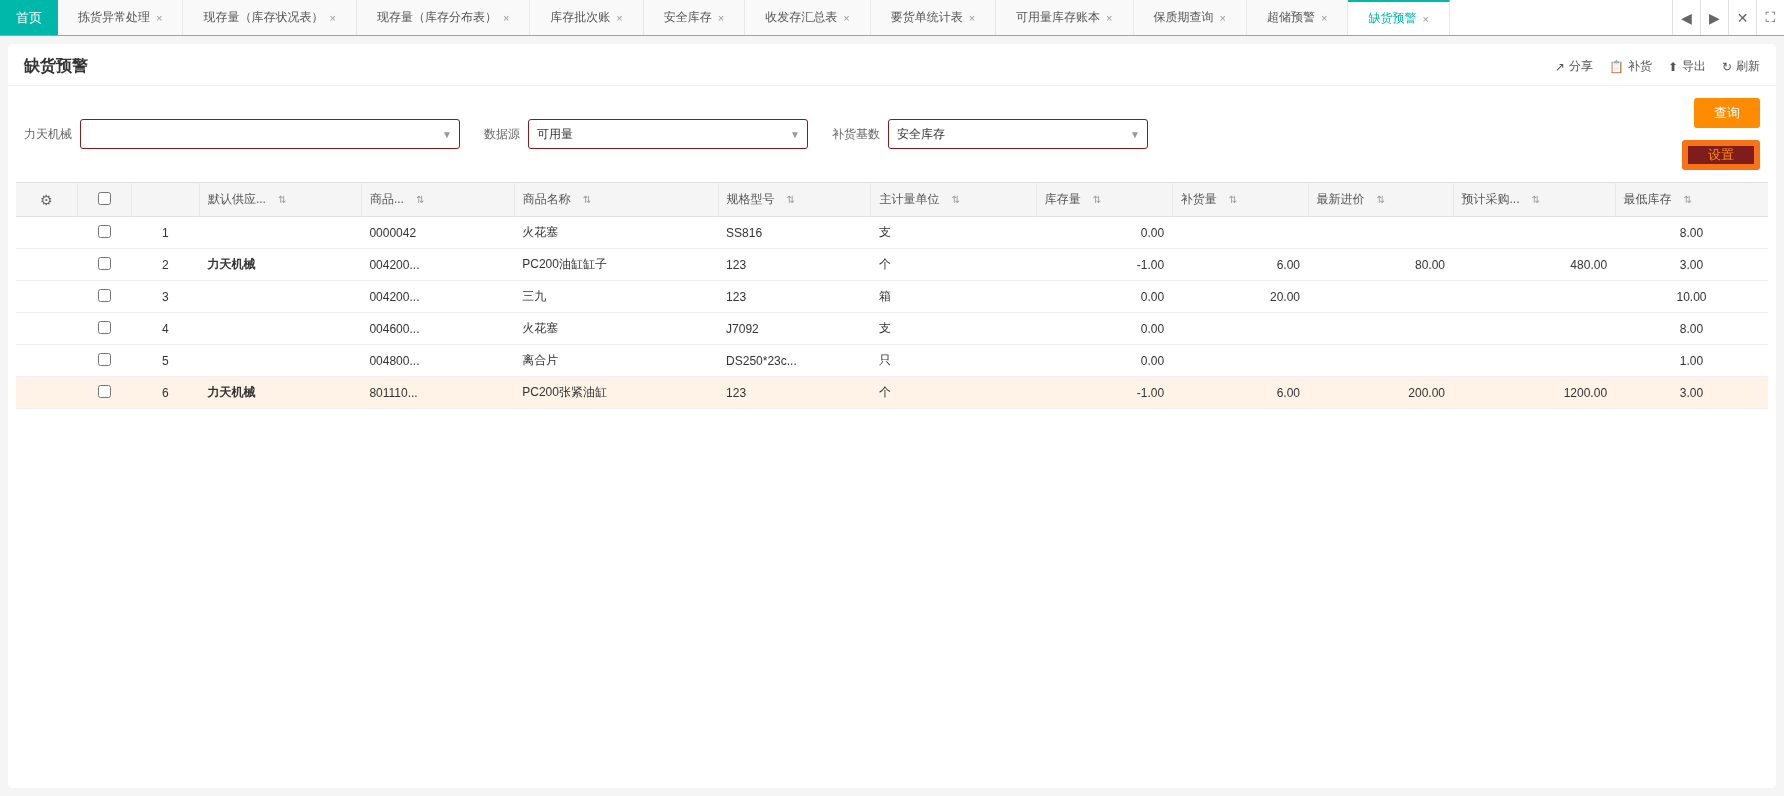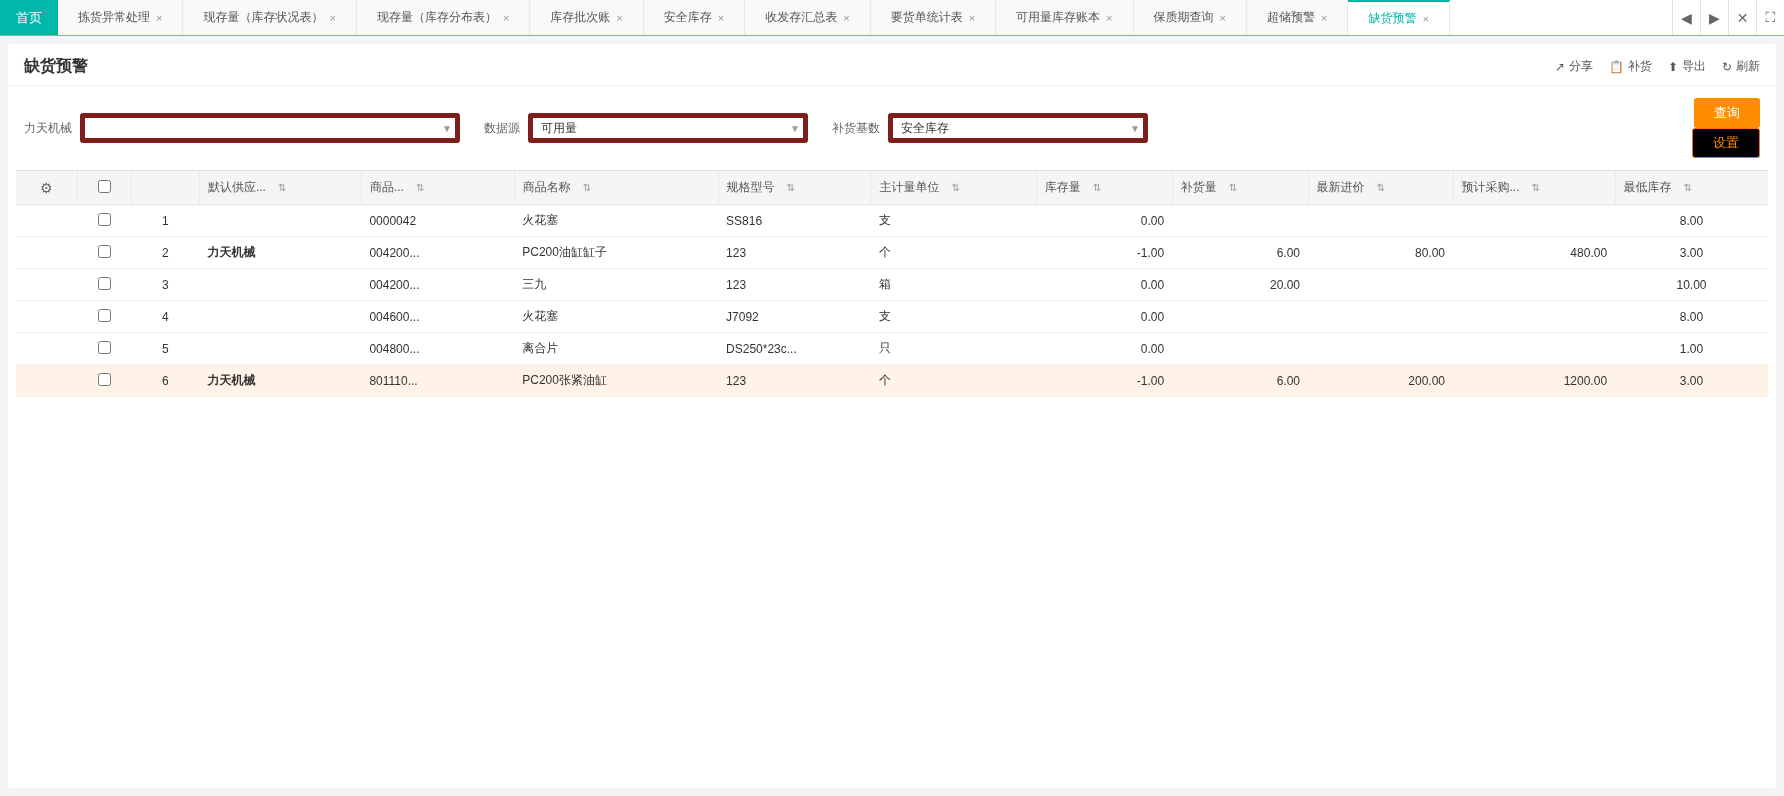--- a/index.html
+++ b/index.html
@@ -116,21 +116,21 @@
       gap: 8px;
     }
     .filter-label {
       color: #666;
       font-size: 12px;
       white-space: nowrap;
     }
     .filter-select {
       width: 200px;
       height: 30px;
-      border: 5px solid #7f1d1d;
+      border: 1px solid #7f1d1d;
       border-radius: 3px;
       padding: 0 28px 0 8px;
       font-size: 12px;
       background: #fff;
       color: #333;
       appearance: none;
       cursor: pointer;
       position: relative;
     }
     .filter-select-wrapper {
@@ -154,37 +154,37 @@
       border: none;
       border-radius: 3px;
       padding: 6px 20px;
       font-size: 13px;
       cursor: pointer;
       height: 30px;
       display: flex;
       align-items: center;
     }
     .btn-setting {
-      background: #000000;
+      background: #7f1d1d;
       color: #ff8c00;
-      border: 1px solid #f97316;
+      border: 6px solid #f97316;
       border-radius: 3px;
       padding: 6px 20px;
       font-size: 13px;
       cursor: pointer;
       height: 30px;
       display: flex;
       align-items: center;
     }
 
     .filter-right {
       margin-left: auto;
       display: flex;
       flex-direction: column;
-      gap: 0;
+      gap: 12px;
       align-items: flex-end;
     }
 
     
     .table-wrapper {
       padding: 0 8px 8px 8px;
       overflow-x: auto;
     }
     table {
       width: 100%;

